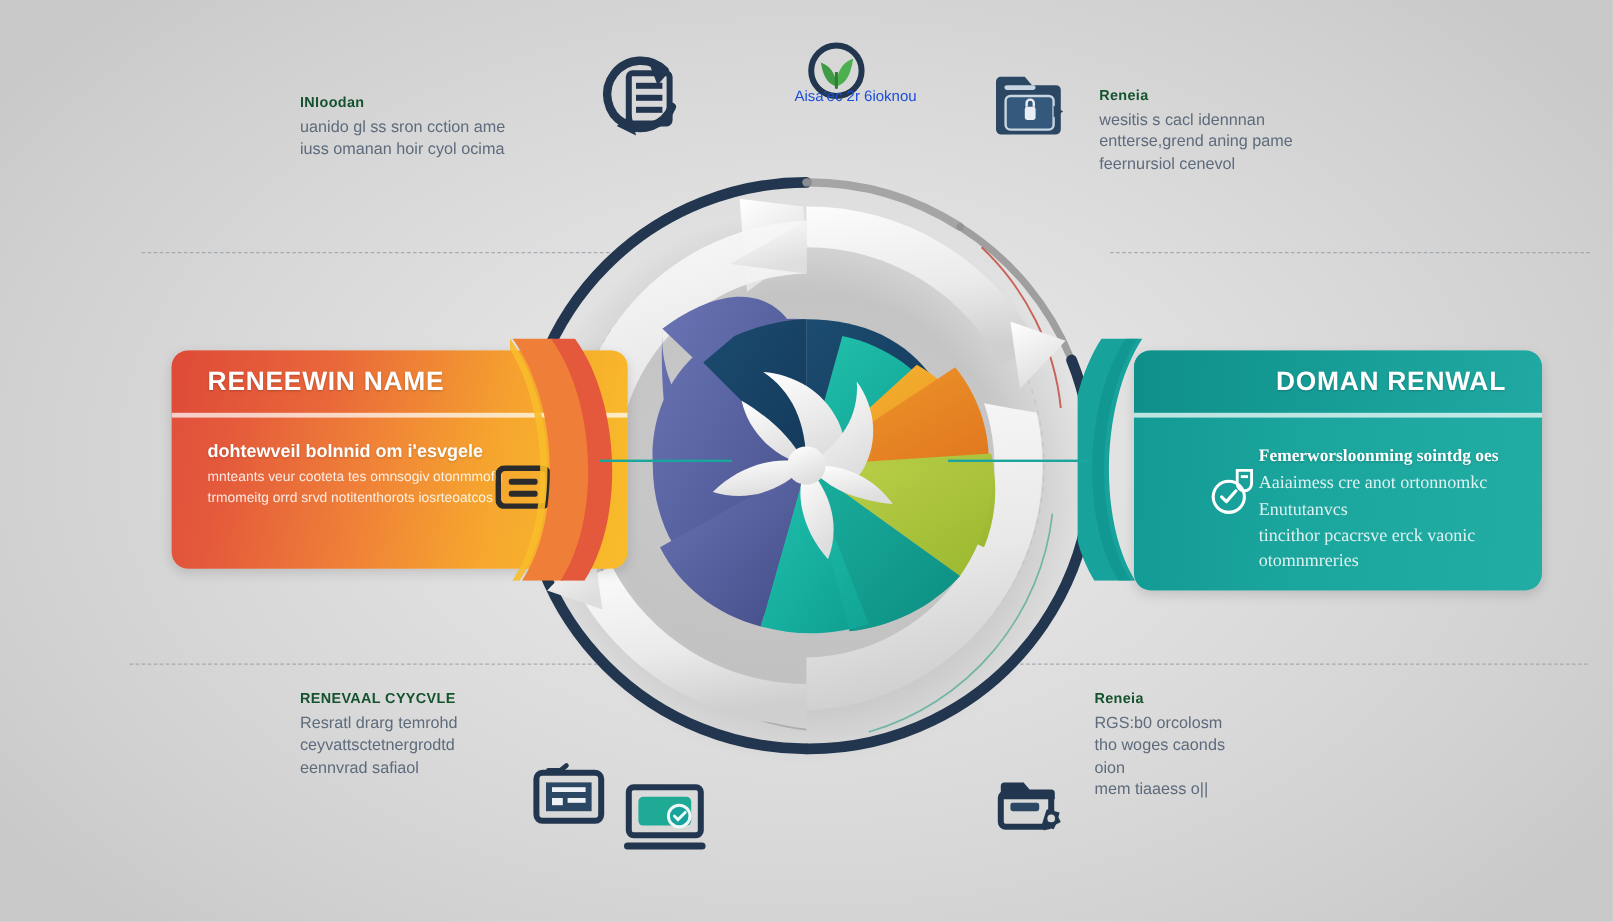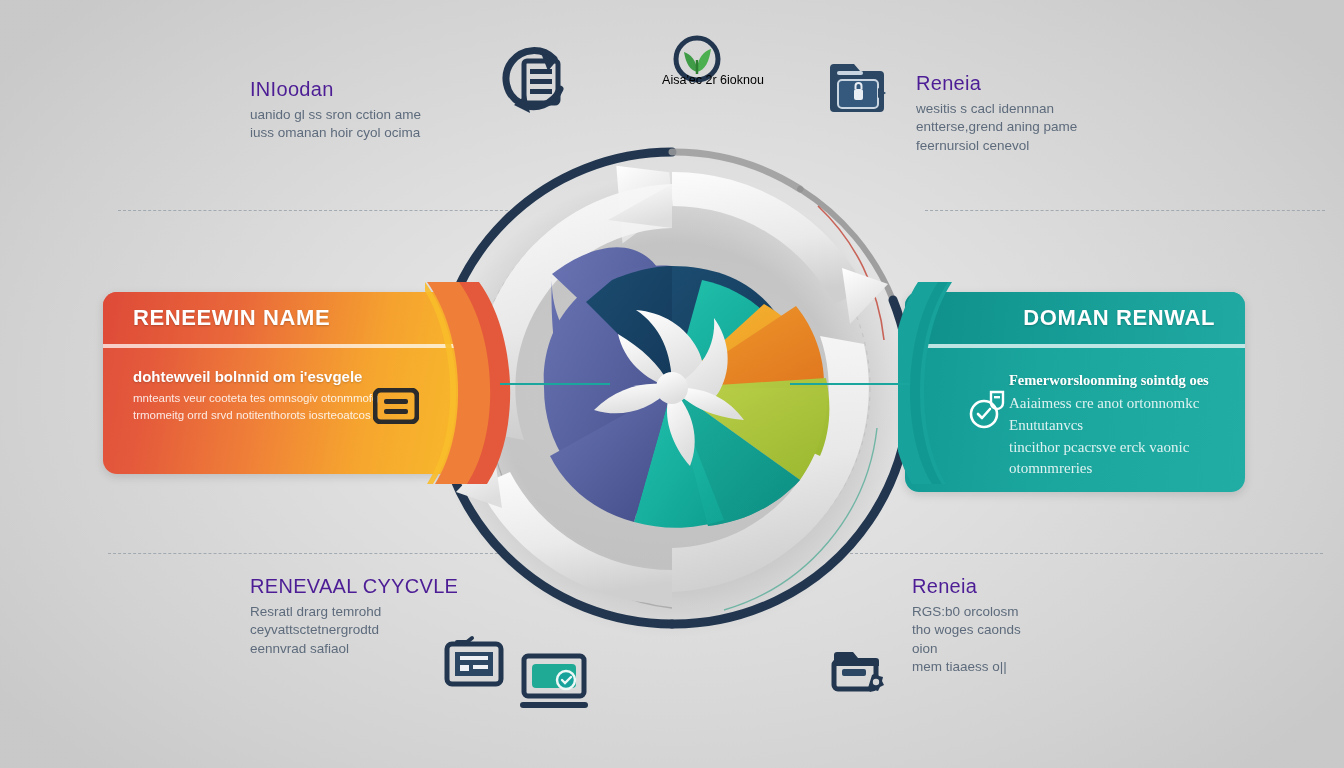--- a/index.html
+++ b/index.html
@@ -33,20 +33,21 @@
 
   
   .center-svg{position:absolute;left:372px;top:88px;}
 
   
   .banner{
     position:absolute;
     border-radius:14px;
     overflow:hidden;
     box-shadow:0 3px 10px rgba(0,0,0,.13);
+    margin-left:40px;
   }
   .banner-left{
     left:103px;top:292px;width:380px;height:182px;
     background:linear-gradient(100deg,#e0503c 0%,#e4593b 14%,#ef7f38 42%,#f6a72e 70%,#f8bc2a 100%);
   }
   .banner-left .hdr{
     position:absolute;left:0;top:0;right:0;height:52px;
     background:linear-gradient(100deg,#de4a38 0%,#e9673a 35%,#f5a22f 75%,#f8b92b 100%);
     display:flex;align-items:center;
   }
@@ -100,32 +101,32 @@
   .banner-right .b-sub{
     color:rgba(255,255,255,.85);font-size:15px;line-height:1.45;
   }
   .banner-icon-right{
     position:absolute;left:62px;top:94px;
   }
 
   
   .callout{position:absolute;}
   .callout .c-ttl{
-    color:#4c1d95;font-weight:normal;font-size:20px;letter-spacing:.3px;
+    color:#14532d;font-weight:bold;font-size:12px;letter-spacing:.3px;
     margin-bottom:5px;
   }
   .callout .c-line{
     color:#5d6b7c;font-size:13.5px;line-height:1.36;
   }
   .c-topleft{left:250px;top:78px;width:245px;}
   .c-topright{left:916px;top:72px;width:260px;}
   .c-botleft{left:250px;top:575px;width:230px;}
   .c-botright{left:912px;top:575px;width:220px;}
   .c-topcenter{left:628px;top:72px;width:170px;text-align:center;}
-  .c-topcenter .c-line{font-size:12.5px;color:#000000;}
+  .c-topcenter .c-line{font-size:12.5px;color:#1d4ed8;}
 
   .icon{position:absolute;line-height:0;}
   .ic-doc{left:500px;top:45px;}
   .ic-lock-folder{left:826px;top:58px;}
   .ic-leaf{left:672px;top:34px;}
   .ic-browser{left:443px;top:634px;}
   .ic-laptop{left:518px;top:650px;}
   .ic-folder-gear{left:828px;top:645px;}
 </style>
 </head>

